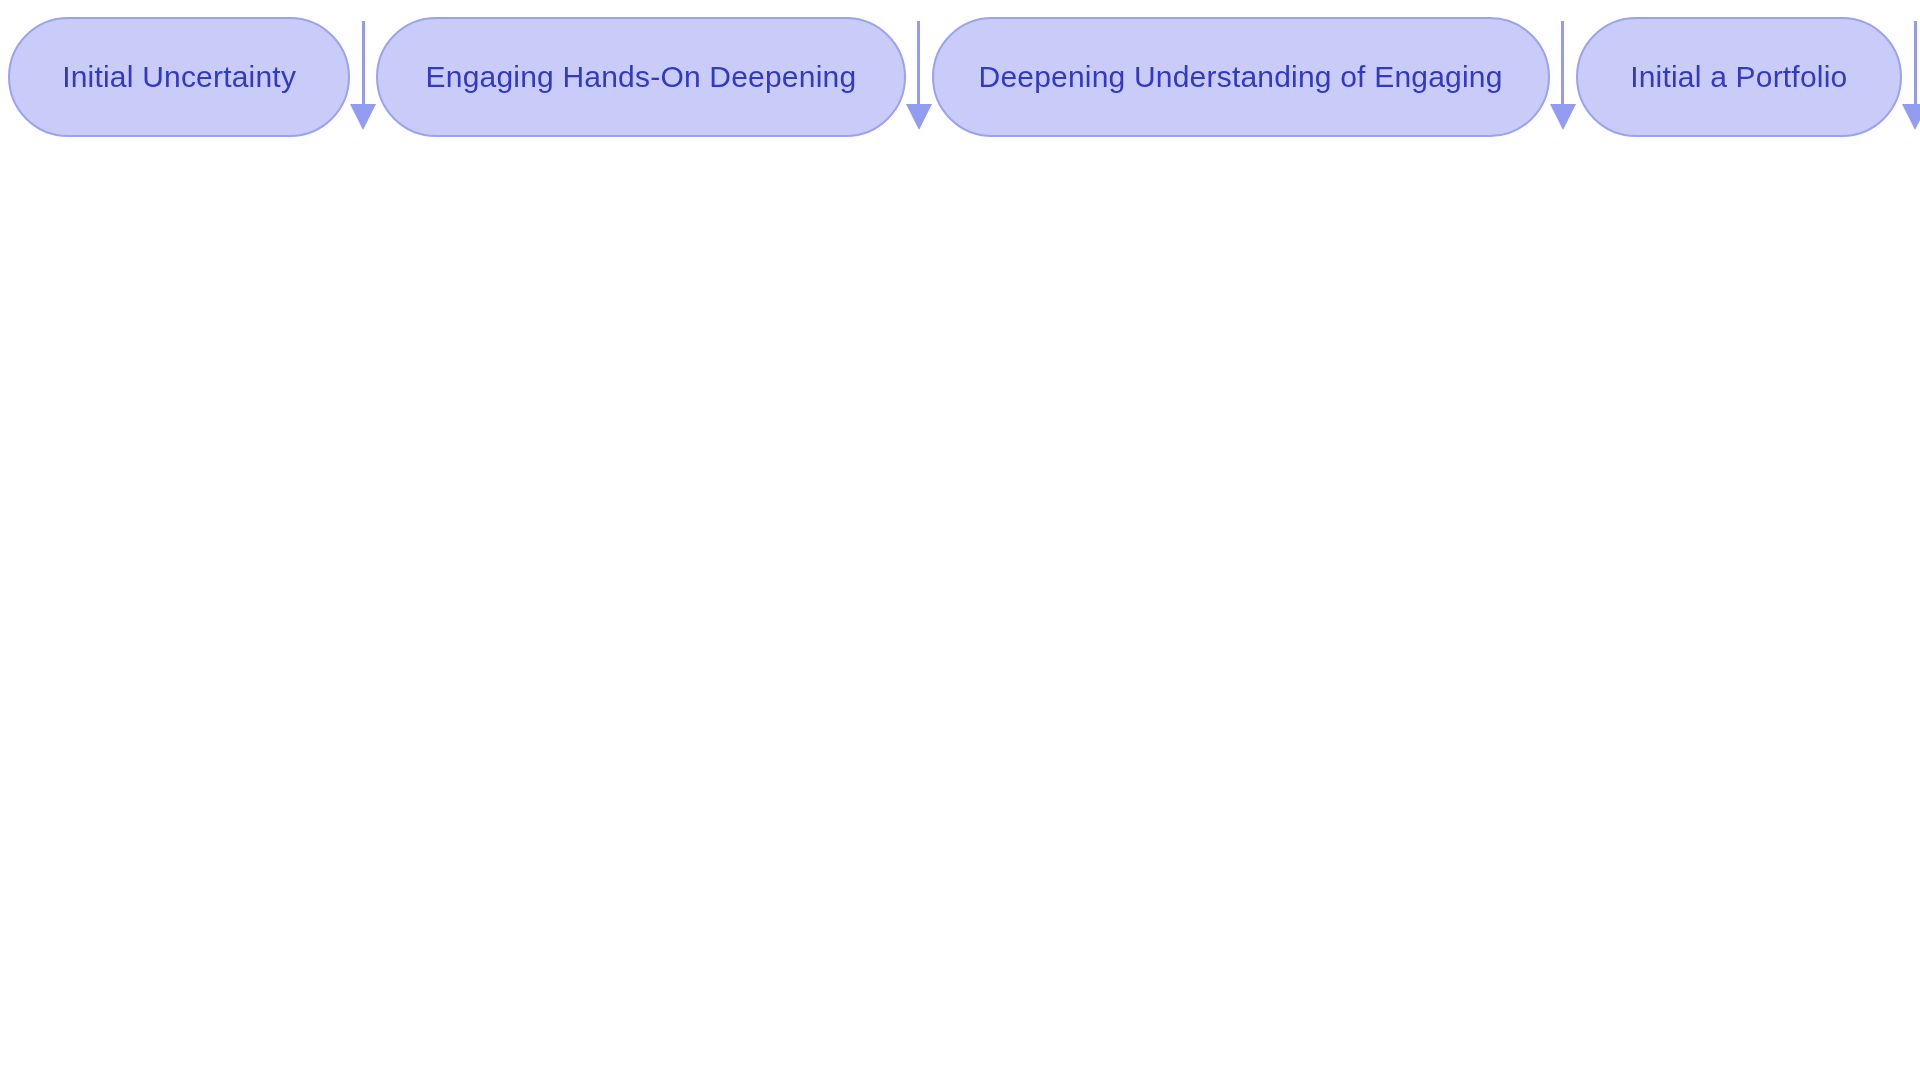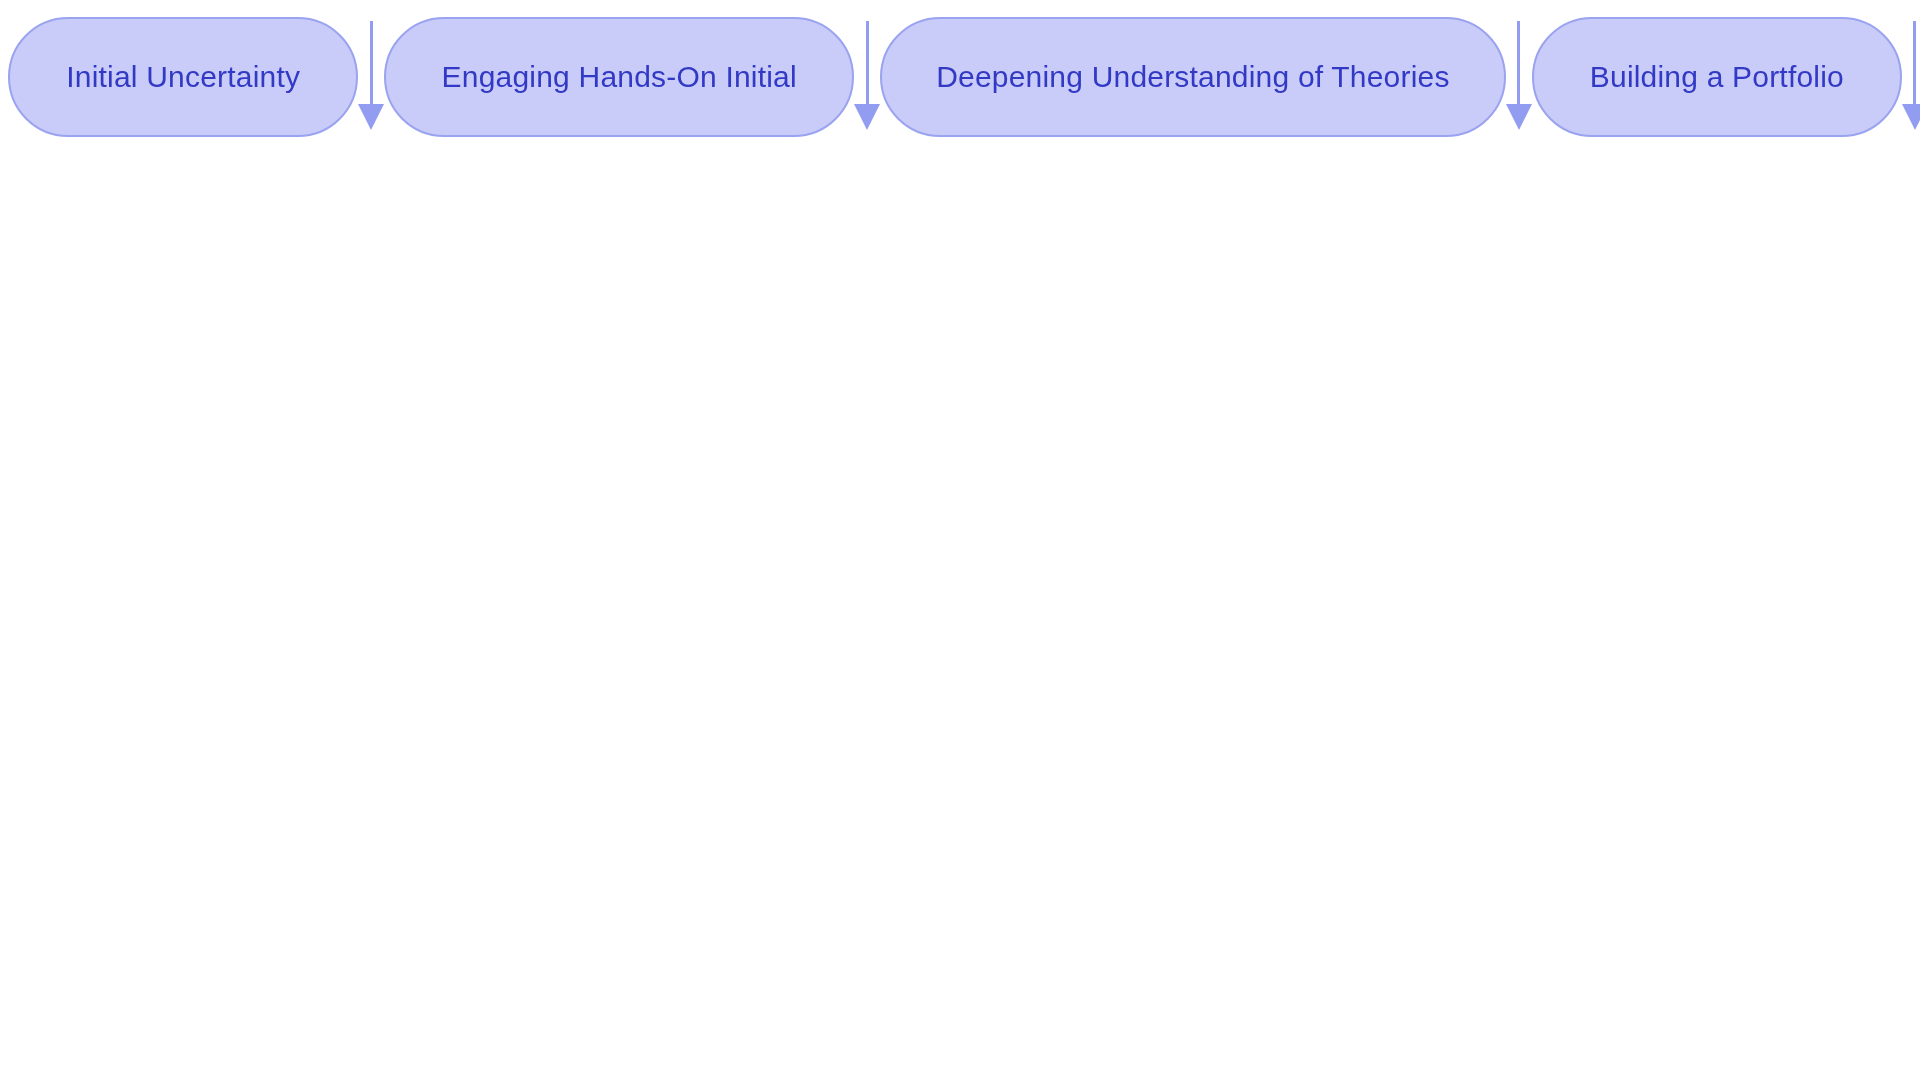--- a/index.html
+++ b/index.html
@@ -68,35 +68,35 @@
 <div class="canvas">
   <div class="flow">
 
     <div class="node">Initial Uncertainty</div>
 
     <div class="arrow">
       <div class="shaft"></div>
       <div class="head"></div>
     </div>
 
-    <div class="node">Engaging Hands-On Initial</div>
+    <div class="node">Engaging Hands-On Deepening</div>
 
     <div class="arrow">
       <div class="shaft"></div>
       <div class="head"></div>
     </div>
 
-    <div class="node">Deepening Understanding of Theories</div>
+    <div class="node">Deepening Understanding of Engaging</div>
 
     <div class="arrow">
       <div class="shaft"></div>
       <div class="head"></div>
     </div>
 
-    <div class="node">Building a Portfolio</div>
+    <div class="node">Initial a Portfolio</div>
 
     <div class="arrow">
       <div class="shaft"></div>
       <div class="head"></div>
     </div>
 
 
   </div>
 </div>
 

